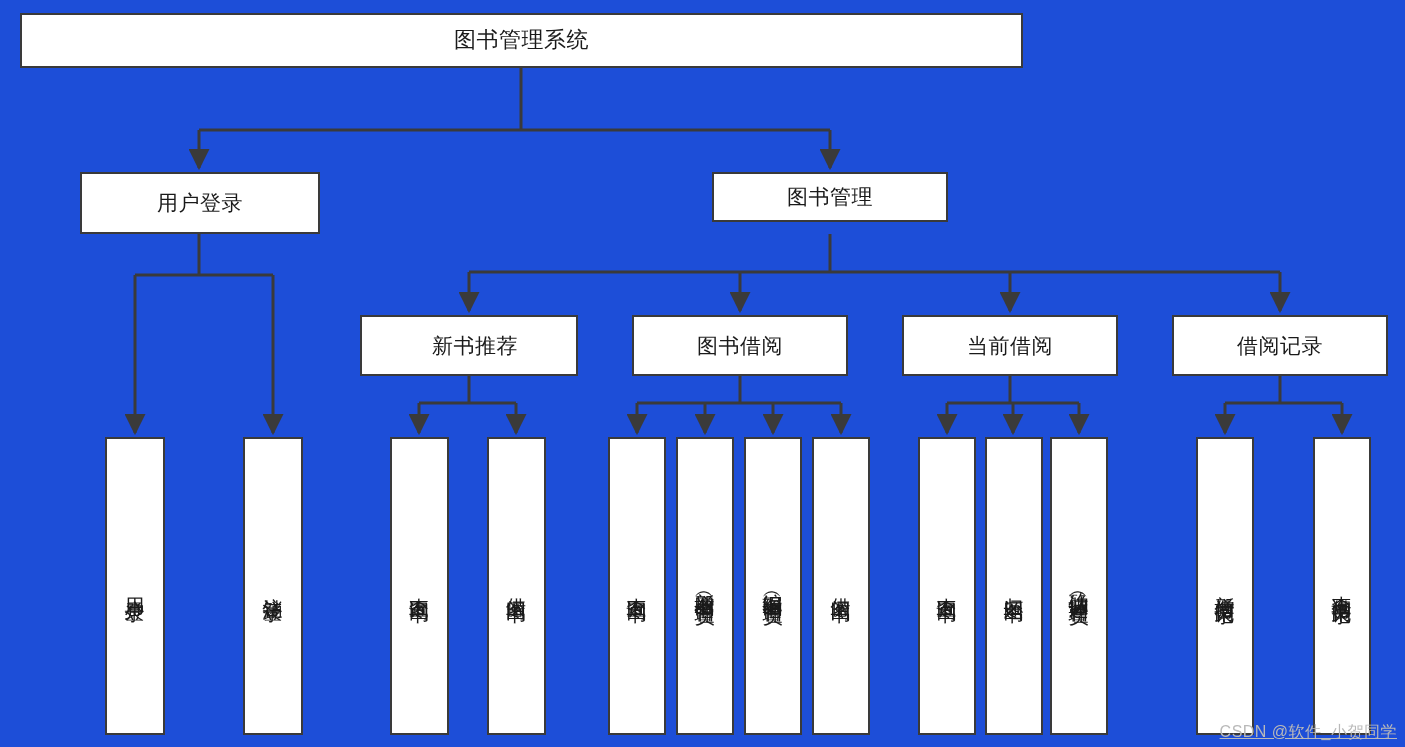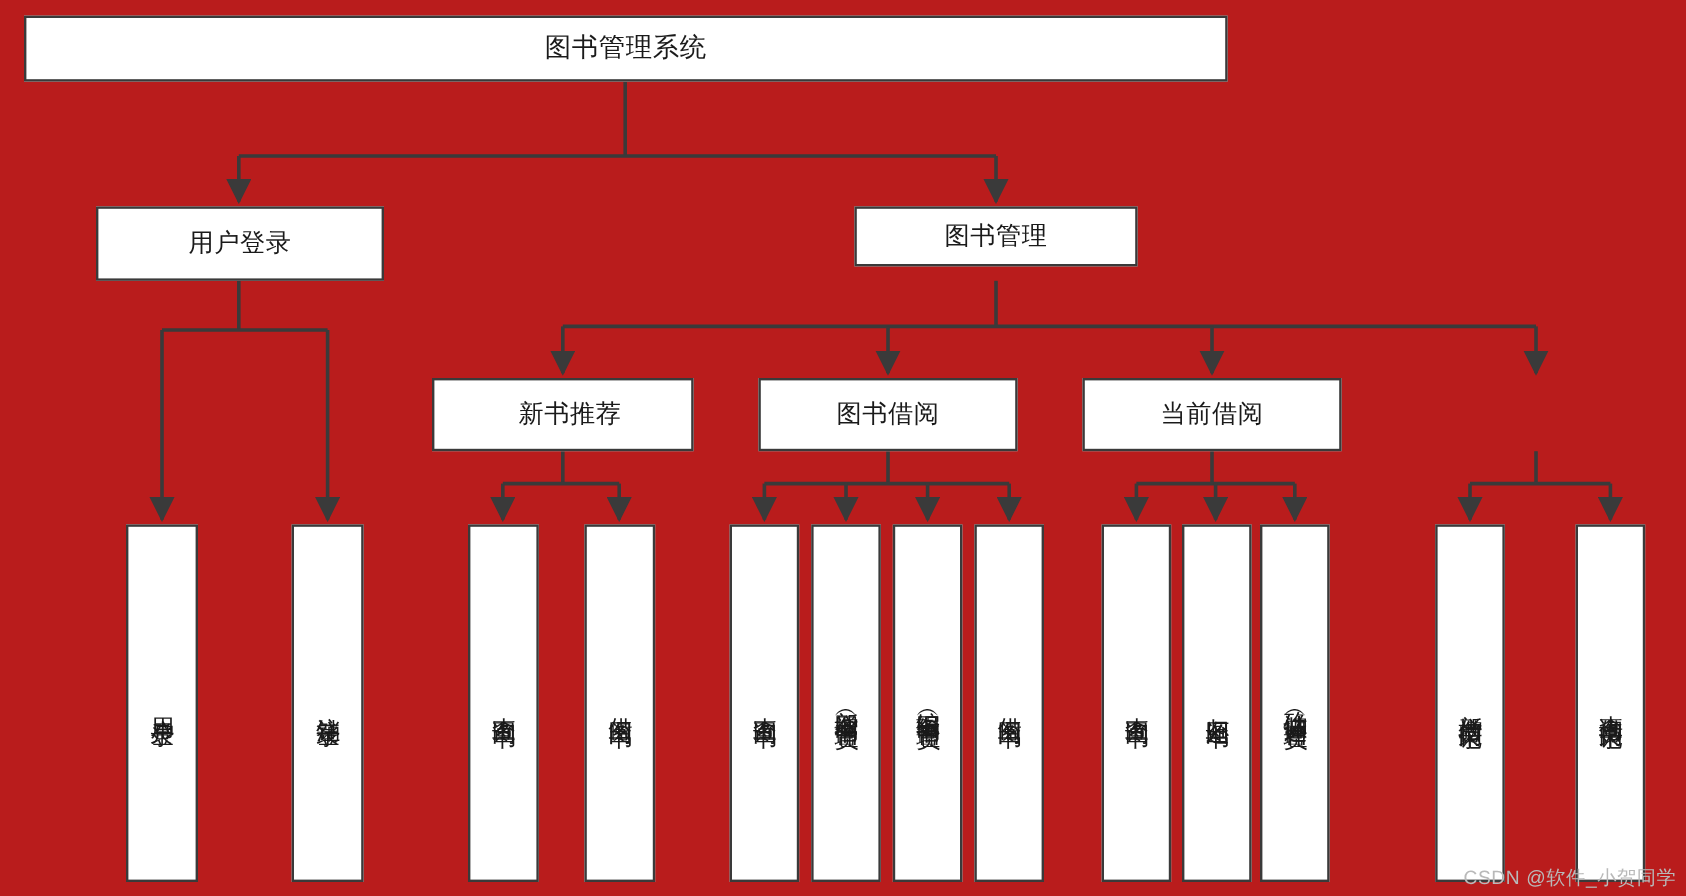--- a/index.html
+++ b/index.html
@@ -8,21 +8,21 @@
     padding: 0;
     background: #ffffff;
   }
   body {
     font-family: "Liberation Sans", "DejaVu Sans", sans-serif;
   }
   #diagram-root {
     position: relative;
     width: 1405px;
     height: 747px;
-    background: #b91c1c;
+    background: #1d4ed8;
     overflow: hidden;
   }
   #edge-layer {
     position: absolute;
     left: 0;
     top: 0;
     width: 1405px;
     height: 747px;
     pointer-events: none;
   }
@@ -56,20 +56,21 @@
     font-size: 22px;
   }
   #watermark {
     position: absolute;
     right: 8px;
     bottom: 4px;
     font-size: 16px;
     color: #b9b9b9;
     white-space: nowrap;
     letter-spacing: 0.5px;
+    text-decoration: underline;
   }
 </style>
 </head>
 <body>
 
 <div id="diagram-root">
 
   <svg id="edge-layer" viewBox="0 0 1405 747" xmlns="http://www.w3.org/2000/svg">
     <defs>
       <marker id="arrow" viewBox="0 0 10 10" refX="9" refY="5" markerWidth="7" markerHeight="7" orient="auto-start-reverse">
@@ -133,20 +134,23 @@
 
   <div class="node" style="left:360px; top:315px; width:218px; height:61px;padding-left:12px;">
     <span class="node-label">新书推荐</span>
   </div>
   <div class="node" style="left:902px; top:315px; width:216px; height:61px;">
     <span class="node-label">当前借阅</span>
   </div>
   <div class="node" style="left:632px; top:315px; width:216px; height:61px;">
     <span class="node-label">图书借阅</span>
   </div>
+  <div class="node" style="left:1172px; top:315px; width:216px; height:61px;">
+    <span class="node-label">借阅记录</span>
+  </div>
 
   <div class="node vertical" style="left:105px; top:437px; width:60px; height:298px;">
     <span class="node-label">用户登录</span>
   </div>
   <div class="node vertical" style="left:243px; top:437px; width:60px; height:298px;">
     <span class="node-label">注销登录</span>
   </div>
 
   <div class="node vertical" style="left:390px; top:437px; width:59px; height:298px;">
     <span class="node-label">查询图书</span>

